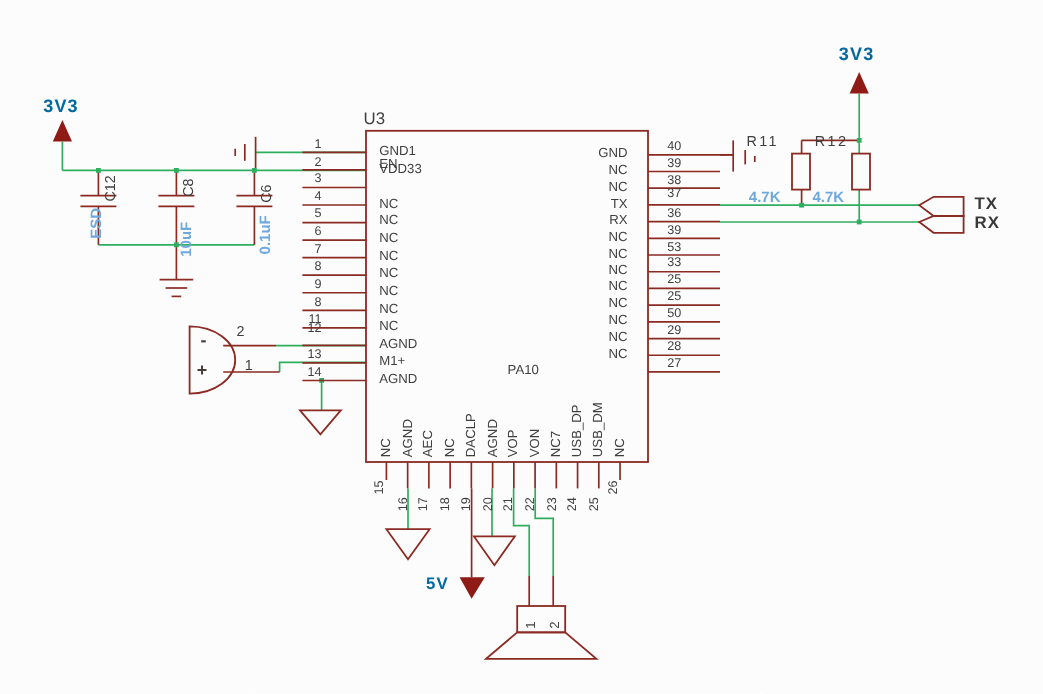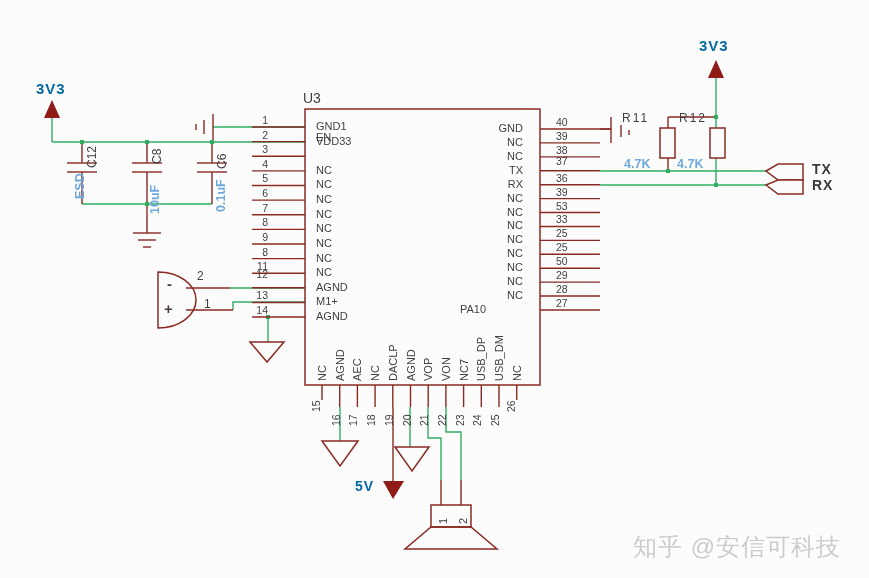--- a/index.html
+++ b/index.html
@@ -220,21 +220,20 @@
   <div class="port" style="left:812px;top:177px;">RX</div>
 
   <div class="pnum" style="left:197px;top:270px;font-size:12px;">2</div>
   <div class="pnum" style="left:204px;top:298px;font-size:12px;">1</div>
   <div class="sym" style="left:167px;top:276px;">-</div>
   <div class="sym" style="left:164px;top:301px;">+</div>
 
   <div class="pnum rot" style="left:437px;top:524px;font-size:11px;">1</div>
   <div class="pnum rot" style="left:457px;top:524px;font-size:11px;">2</div>
 
-  <div class="wm">知乎 @安信可科技</div>
 
   <div id="pin-labels">
       <div class="pnum pnum-r" style="left:236px;top:114px;width:32px;">1</div>
       <div class="lbl" style="left:316px;top:120px;">GND1</div>
       <div class="pnum pnum-r" style="left:236px;top:128.62px;width:32px;">2</div>
       <div class="lbl" style="left:316px;top:134.62px;">VDD33</div>
       <div class="pnum pnum-r" style="left:236px;top:143.24px;width:32px;">3</div>
       <div class="lbl" style="left:316px;top:131px;">EN</div>
       <div class="pnum pnum-r" style="left:236px;top:157.86px;width:32px;">4</div>
       <div class="lbl" style="left:316px;top:163.86px;">NC</div>
@@ -278,21 +277,21 @@
       <div class="lbl" style="left:423px;top:233.36px;width:100px;text-align:right;">NC</div>
       <div class="pnum pnum-l" style="left:556px;top:241.28px;width:32px;">25</div>
       <div class="lbl" style="left:423px;top:247.28px;width:100px;text-align:right;">NC</div>
       <div class="pnum pnum-l" style="left:556px;top:255.2px;width:32px;">50</div>
       <div class="lbl" style="left:423px;top:261.2px;width:100px;text-align:right;">NC</div>
       <div class="pnum pnum-l" style="left:556px;top:269.12px;width:32px;">29</div>
       <div class="lbl" style="left:423px;top:275.12px;width:100px;text-align:right;">NC</div>
       <div class="pnum pnum-l" style="left:556px;top:283.03999999999996px;width:32px;">28</div>
       <div class="lbl" style="left:423px;top:289.03999999999996px;width:100px;text-align:right;">NC</div>
       <div class="pnum pnum-l" style="left:556px;top:296.96000000000004px;width:32px;">27</div>
-      <div class="lbl" style="left:423px;top:302.96000000000004px;width:100px;text-align:center;">PA10</div>
+      <div class="lbl" style="left:423px;top:302.96000000000004px;width:100px;text-align:left;">PA10</div>
       <div class="lbl rot" style="left:316px;top:381px;">NC</div>
       <div class="pnum rot" style="left:310px;top:412px;">15</div>
       <div class="lbl rot" style="left:333.7px;top:381px;">AGND</div>
       <div class="pnum rot" style="left:329.7px;top:426px;">16</div>
       <div class="lbl rot" style="left:351.4px;top:381px;">AEC</div>
       <div class="pnum rot" style="left:347.4px;top:426px;">17</div>
       <div class="lbl rot" style="left:369.1px;top:381px;">NC</div>
       <div class="pnum rot" style="left:365.1px;top:426px;">18</div>
       <div class="lbl rot" style="left:386.8px;top:381px;">DACLP</div>
       <div class="pnum rot" style="left:382.8px;top:426px;">19</div>

